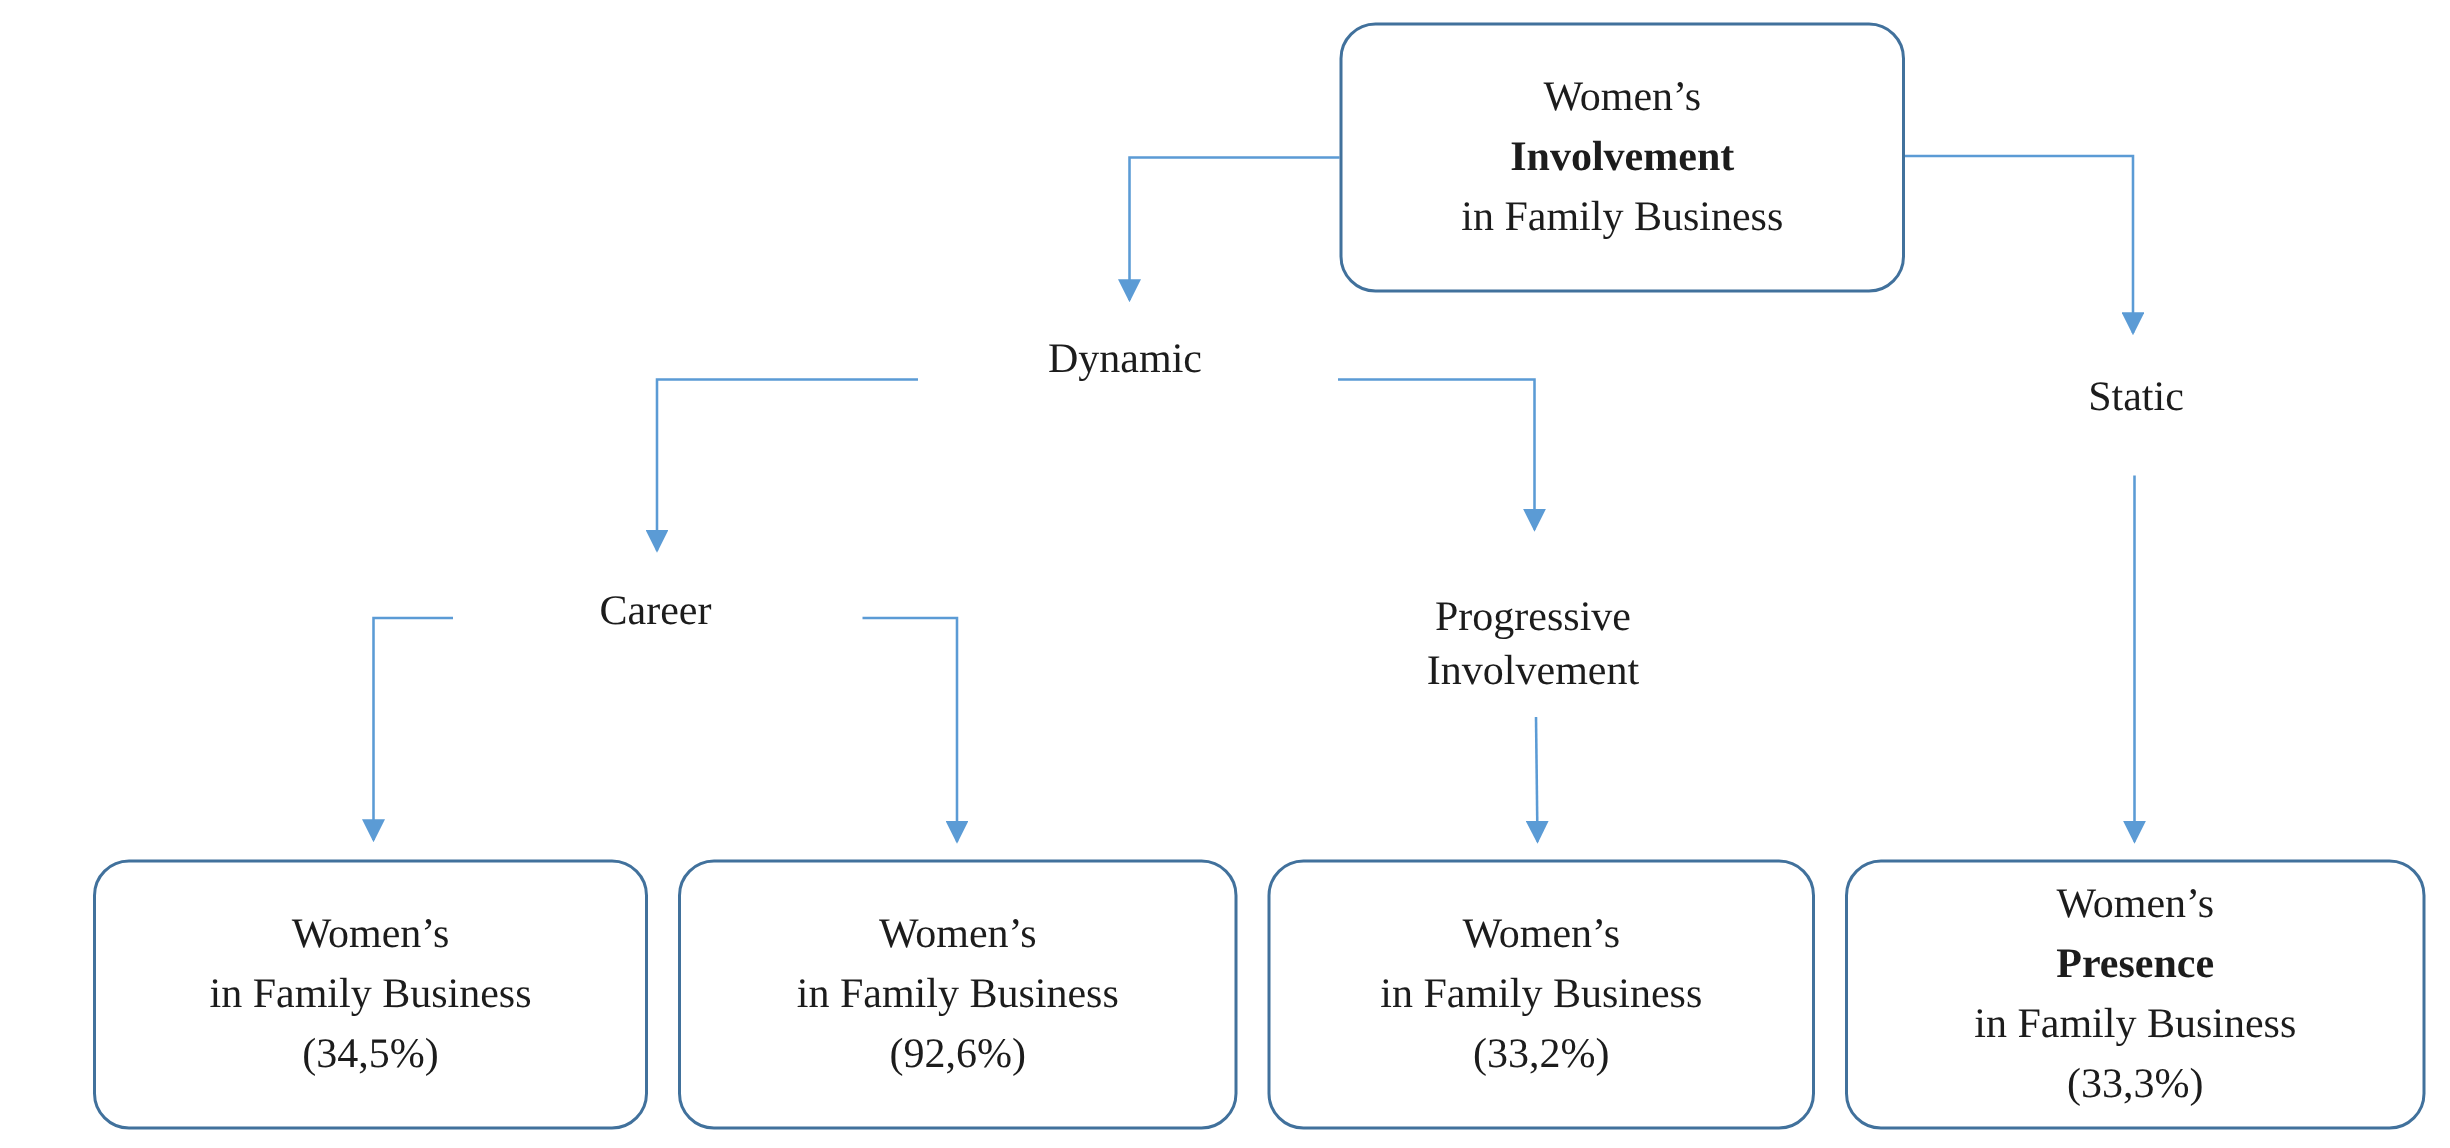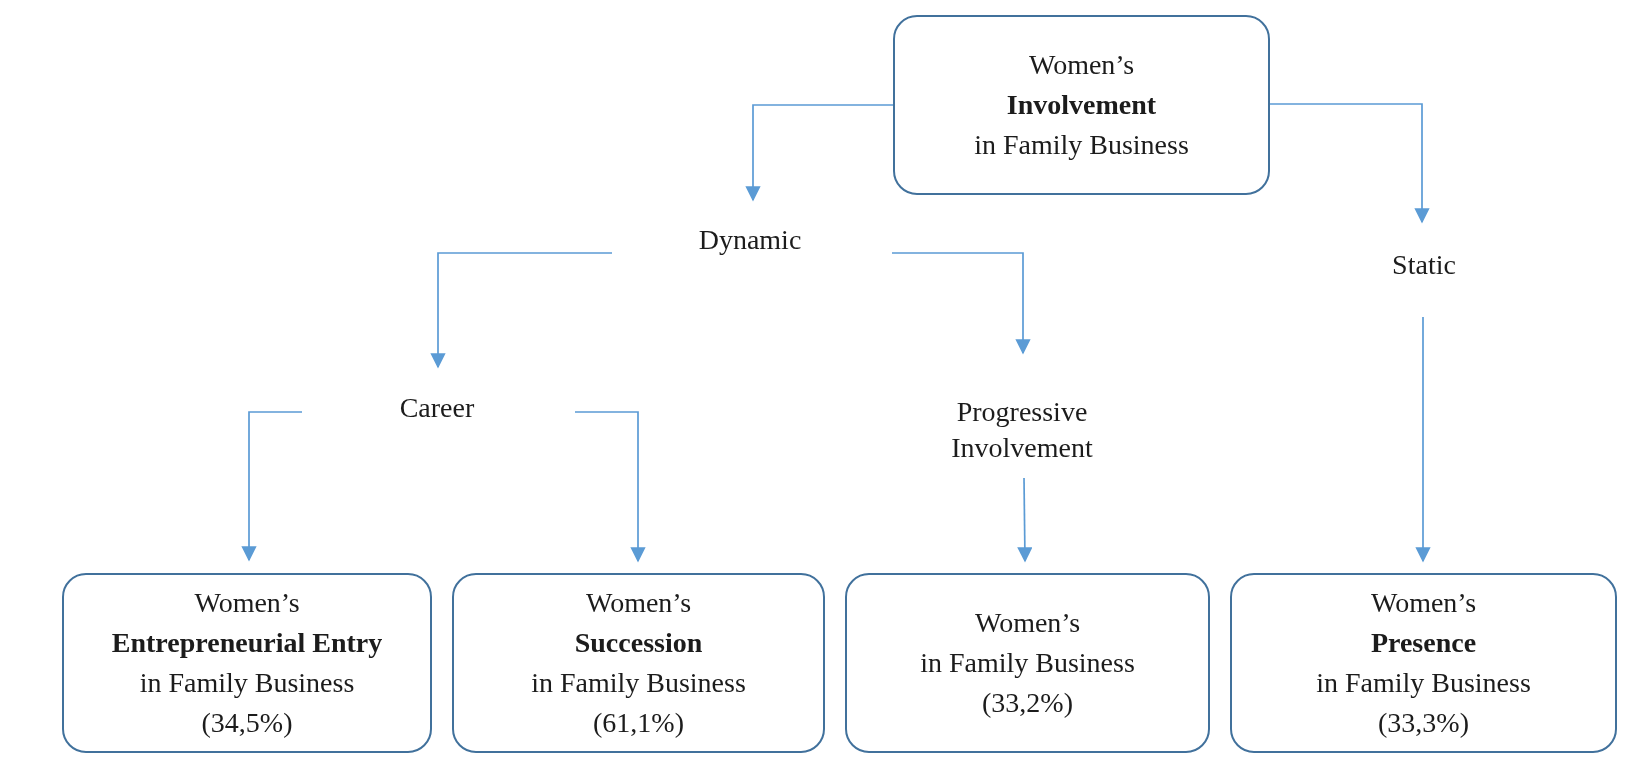--- a/index.html
+++ b/index.html
@@ -108,30 +108,28 @@
   <div class="branch-label label-entry">
     <span>Career</span>
   </div>
   <div class="branch-label label-progressive">
     <div>Progressive</div>
     <div>Involvement</div>
   </div>
 
   <div class="node node-leaf1">
     <div>Women’s</div>
-    <div class="bold-line">Entrepreneurial Entry</div>
     <div>in Family Business</div>
     <div>(34,5%)</div>
   </div>
 
   <div class="node node-leaf2">
     <div>Women’s</div>
-    <div class="bold-line">Succession</div>
     <div>in Family Business</div>
-    <div>(61,1%)</div>
+    <div>(92,6%)</div>
   </div>
 
   <div class="node node-leaf3">
     <div>Women’s</div>
     <div>in Family Business</div>
     <div>(33,2%)</div>
   </div>
 
   <div class="node node-leaf4">
     <div>Women’s</div>

